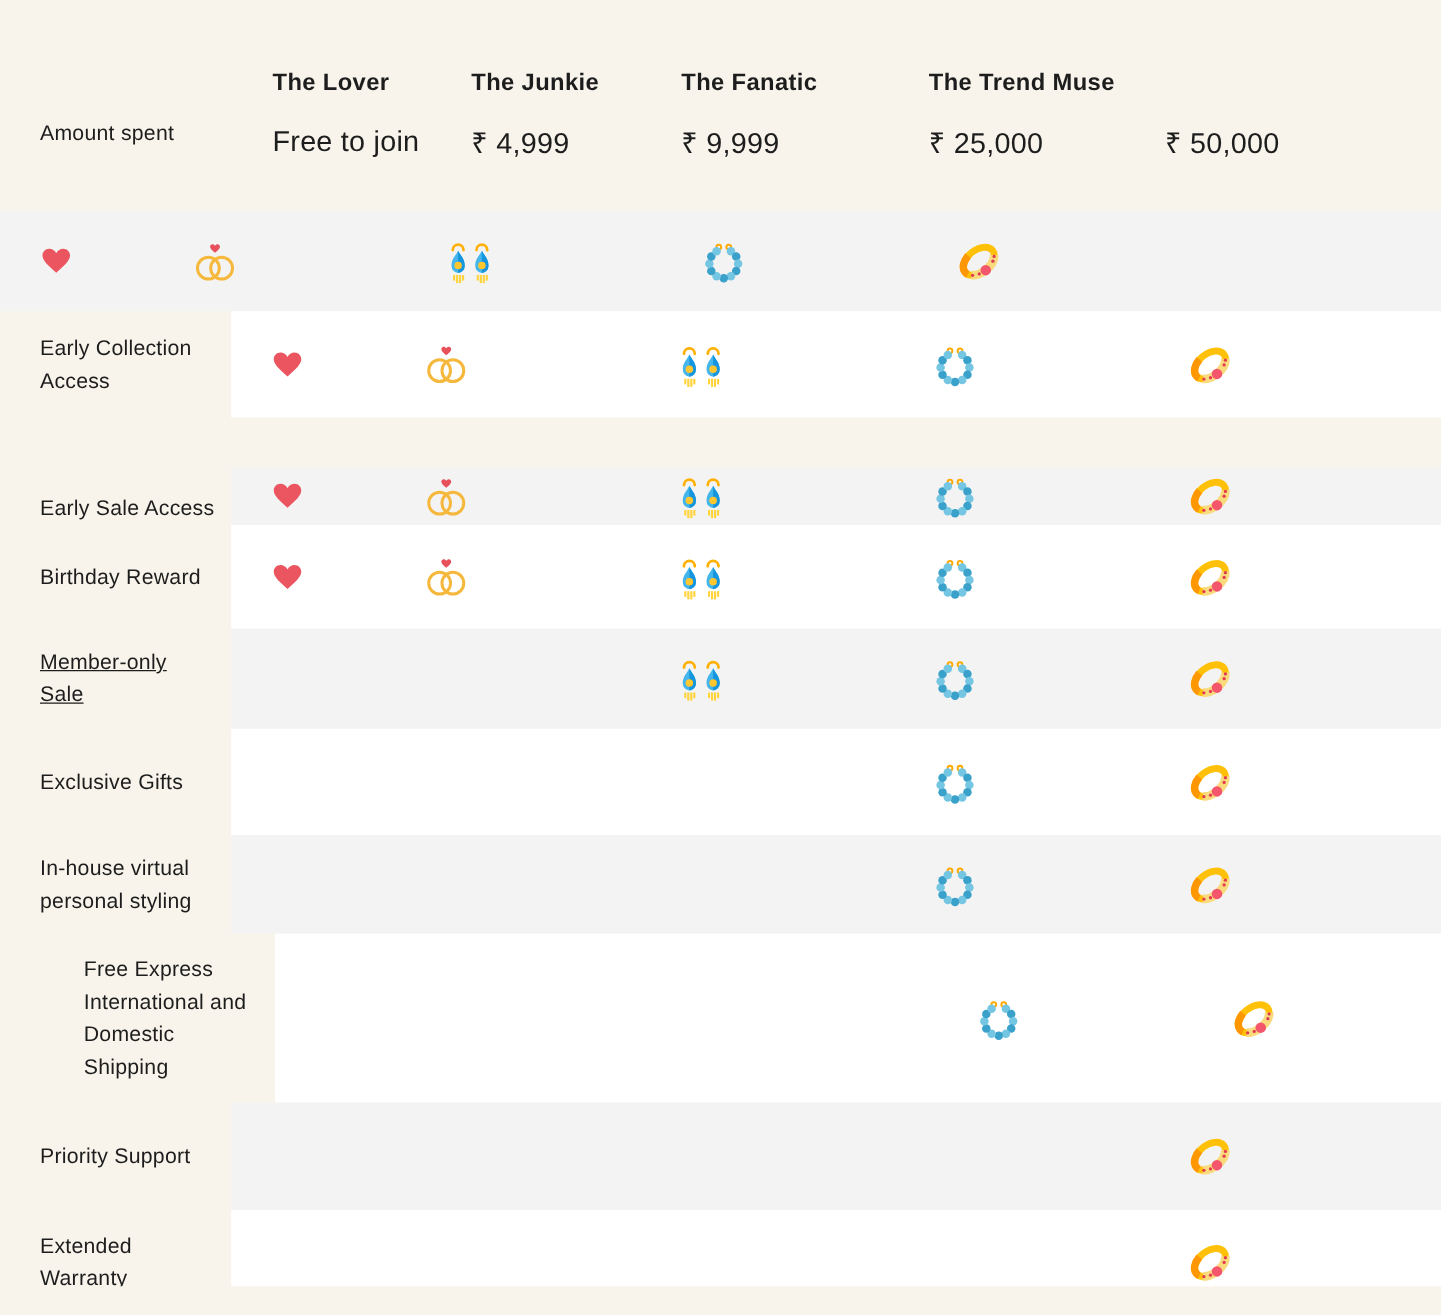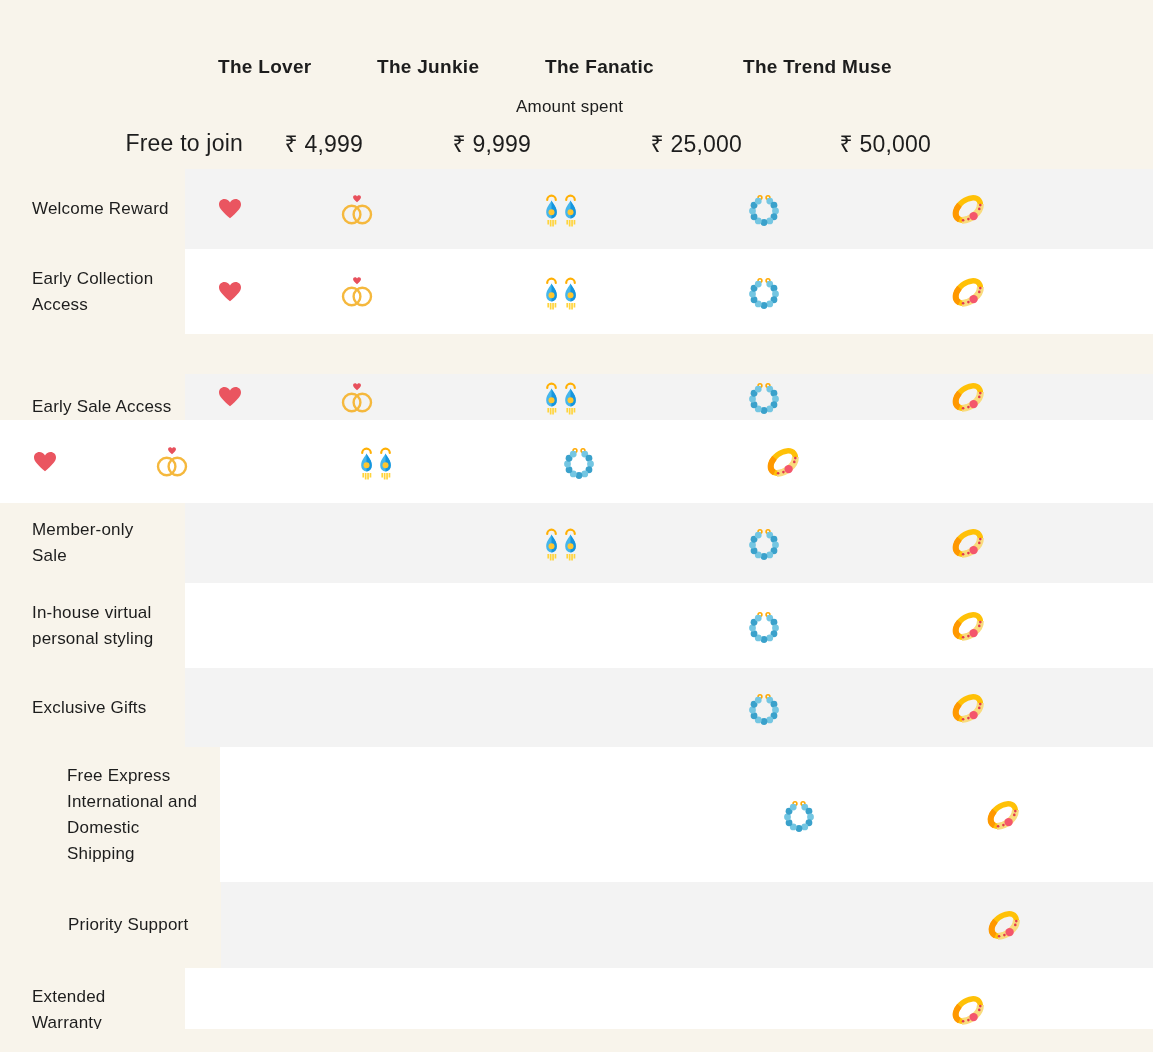--- a/index.html
+++ b/index.html
@@ -15,38 +15,38 @@
   .c1{width:192px;box-sizing:border-box;padding-left:33px;flex-shrink:0;}
   .c2{width:168px;box-sizing:border-box;flex-shrink:0;}
   .c3{width:198px;box-sizing:border-box;flex-shrink:0;}
   .c4{width:189px;box-sizing:border-box;flex-shrink:0;}
   .c5{width:221px;box-sizing:border-box;flex-shrink:0;}
 
   .header-row{height:97px;align-items:flex-end;}
   .header-row .cell{padding-bottom:19px;}
   .tier-name{font-size:19px;font-weight:bold;letter-spacing:.3px;white-space:nowrap;}
 
-  .amount-row{height:72px;align-items:center;flex-direction:column;}
+  .amount-row{height:72px;align-items:flex-start;}
   .amount{font-size:23px;letter-spacing:.2px;white-space:nowrap;}
   .amount-label{font-size:17px;letter-spacing:.2px;}
 
   .data-row{align-items:stretch;}
   .data-row .c0{display:flex;align-items:center;font-size:17px;line-height:26px;letter-spacing:.2px;}
   .data-row .cells{flex:1;display:flex;align-items:center;}
   #data-rows .row:nth-child(odd) .cells{background:#f3f3f3;}
   #data-rows .row:nth-child(even) .cells{background:#ffffff;}
   #data-rows .row:nth-child(1){min-height:80px;}
   #data-rows .row:nth-child(2){min-height:85px;}
   #data-rows .row:nth-child(3){min-height:86px;align-items:flex-end;}
   #data-rows .row:nth-child(4){min-height:83px;}
-  #data-rows .row:nth-child(5){min-height:80px;}
+  #data-rows .row:nth-child(5){min-height:80px;text-decoration:underline;}
   #data-rows .row:nth-child(6){min-height:85px;}
   #data-rows .row:nth-child(7){min-height:79px;}
   #data-rows .row:nth-child(8){min-height:135px;margin-left:35px;}
-  #data-rows .row:nth-child(9){min-height:86px;padding-left:36px;}
+  #data-rows .row:nth-child(9){min-height:86px;}
   #data-rows .row:nth-child(10){min-height:84px;}
   .cells .cell{display:flex;align-items:center;}
   .icon{display:inline-flex;line-height:0;}
   .m-rings{margin-left:-38px;}
   .m-earrings{margin-left:-2px;}
   .m-necklace{margin-left:5px;}
   .m-bangle{margin-left:16px;}
 </style>
 </head>
 <body>
@@ -86,23 +86,20 @@
           <span class="amount">₹ 25,000</span>
         </div>
         <div class="cell c5">
           <span class="amount">₹ 50,000</span>
         </div>
       </div>
   </div>
 
   <div id="data-rows">
       <div class="row data-row">
-        <div class="c0">
-          <span>Welcome Reward</span>
-        </div>
         <div class="cells">
           <div class="cell c1">
             <span class="icon m-heart">
               <svg width="24" height="22" viewBox="0 0 24 22">
                 <path d="M12 20.2 C5.2 14.2 1 10.3 1 6.4 C1 3.3 3.4 1 6.4 1 C8.7 1 10.9 2.4 12 4.5 C13.1 2.4 15.3 1 17.6 1 C20.6 1 23 3.3 23 6.4 C23 10.3 18.8 14.2 12 20.2 Z" fill="#ea5560"></path>
               </svg>
             </span>
           </div>
           <div class="cell c2">
             <span class="icon m-rings">
@@ -338,20 +335,23 @@
       <circle cx="32.3" cy="16.1" r="1.3" fill="#e2394e"></circle>
       <circle cx="31.3" cy="19.9" r="1.3" fill="#e2394e"></circle>
       <circle cx="20.4" cy="30.1" r="1.3" fill="#e2394e"></circle>
       <circle cx="15.1" cy="31.2" r="1.3" fill="#e2394e"></circle>
     </svg>
             </span>
           </div>
         </div>
       </div>
       <div class="row data-row">
+        <div class="c0">
+          <span>Birthday Reward</span>
+        </div>
         <div class="cells">
           <div class="cell c1">
             <span class="icon m-heart">
               <svg width="24" height="22" viewBox="0 0 24 22">
                 <path d="M12 20.2 C5.2 14.2 1 10.3 1 6.4 C1 3.3 3.4 1 6.4 1 C8.7 1 10.9 2.4 12 4.5 C13.1 2.4 15.3 1 17.6 1 C20.6 1 23 3.3 23 6.4 C23 10.3 18.8 14.2 12 20.2 Z" fill="#ea5560"></path>
               </svg>
             </span>
           </div>
           <div class="cell c2">
             <span class="icon m-rings">
@@ -490,21 +490,21 @@
       <circle cx="31.3" cy="19.9" r="1.3" fill="#e2394e"></circle>
       <circle cx="20.4" cy="30.1" r="1.3" fill="#e2394e"></circle>
       <circle cx="15.1" cy="31.2" r="1.3" fill="#e2394e"></circle>
     </svg>
             </span>
           </div>
         </div>
       </div>
       <div class="row data-row">
         <div class="c0">
-          <span>In-house virtual personal styling</span>
+          <span>Exclusive Gifts</span>
         </div>
         <div class="cells">
           <div class="cell c1"></div>
           <div class="cell c2"></div>
           <div class="cell c3"></div>
           <div class="cell c4">
             <span class="icon m-necklace">
               <svg width="32" height="38" viewBox="0 0 32 38">
       <circle cx="12" cy="7.6" r="1.9" fill="none" stroke="#ffaa05" stroke-width="1.6"></circle>
       <circle cx="20" cy="7.6" r="1.9" fill="none" stroke="#ffaa05" stroke-width="1.6"></circle>
@@ -535,21 +535,21 @@
       <circle cx="31.3" cy="19.9" r="1.3" fill="#e2394e"></circle>
       <circle cx="20.4" cy="30.1" r="1.3" fill="#e2394e"></circle>
       <circle cx="15.1" cy="31.2" r="1.3" fill="#e2394e"></circle>
     </svg>
             </span>
           </div>
         </div>
       </div>
       <div class="row data-row">
         <div class="c0">
-          <span>Exclusive Gifts</span>
+          <span>In-house virtual personal styling</span>
         </div>
         <div class="cells">
           <div class="cell c1"></div>
           <div class="cell c2"></div>
           <div class="cell c3"></div>
           <div class="cell c4">
             <span class="icon m-necklace">
               <svg width="32" height="38" viewBox="0 0 32 38">
       <circle cx="12" cy="7.6" r="1.9" fill="none" stroke="#ffaa05" stroke-width="1.6"></circle>
       <circle cx="20" cy="7.6" r="1.9" fill="none" stroke="#ffaa05" stroke-width="1.6"></circle>

